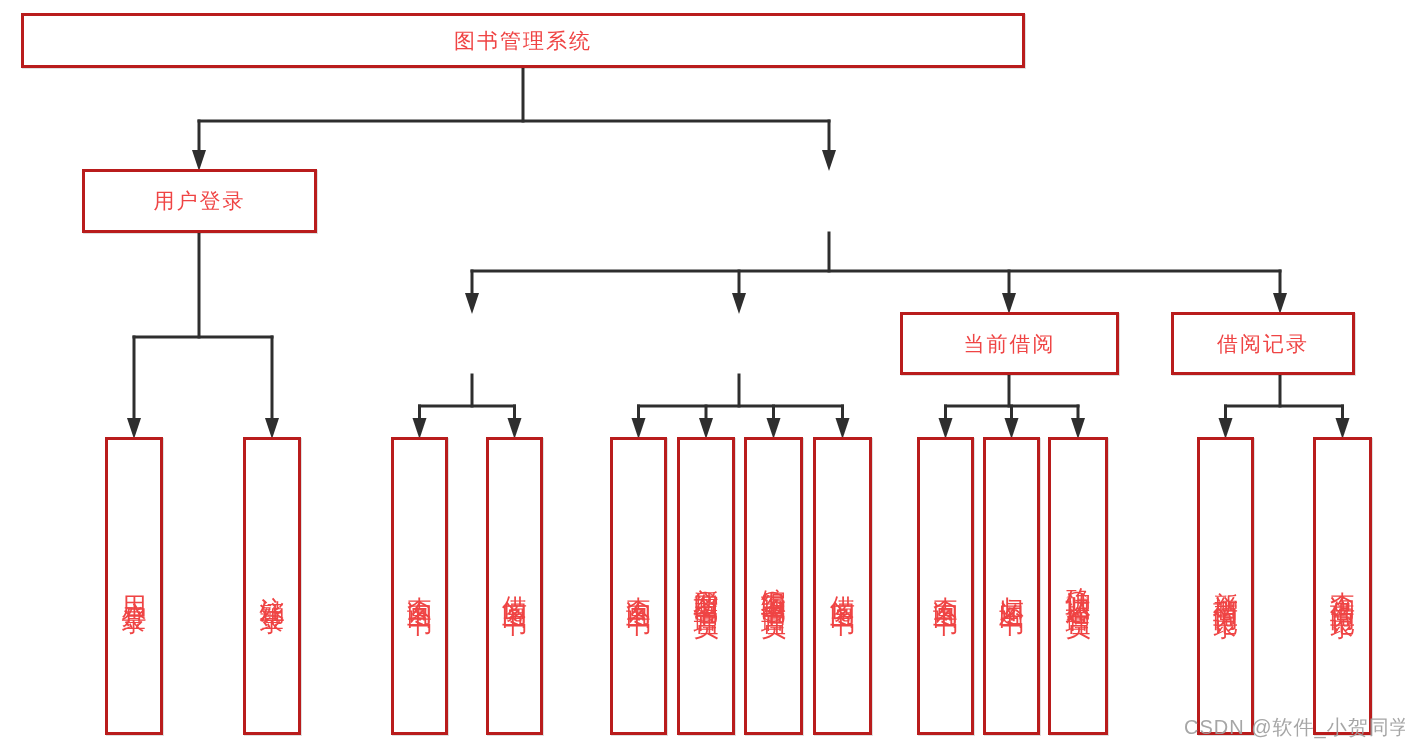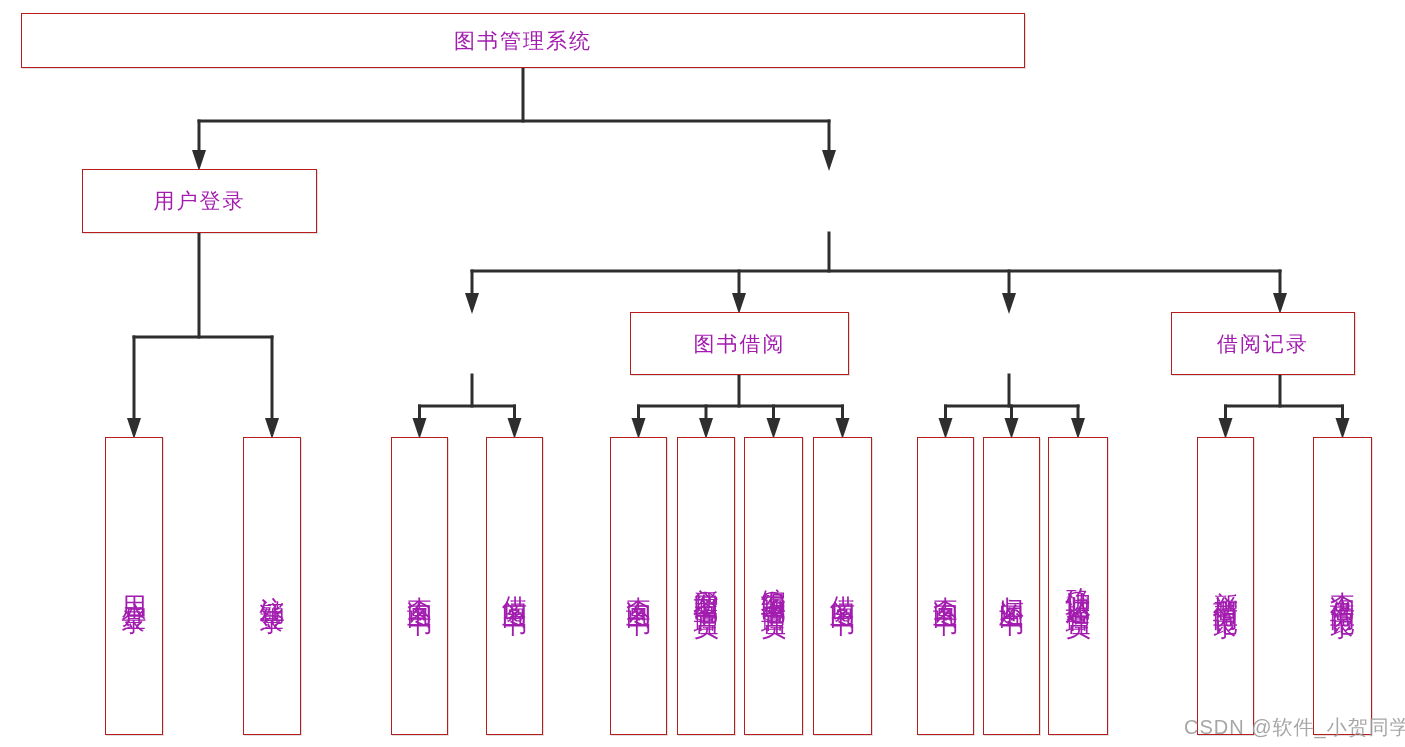--- a/index.html
+++ b/index.html
@@ -13,22 +13,22 @@
   }
   .connectors {
     position: absolute;
     left: 0; top: 0;
     z-index: 1;
   }
   .node {
     position: absolute;
     box-sizing: border-box;
     background: #ffffff;
-    border: 1px solid #b91c1c;
-    color: #a21caf;
+    border: 3px solid #b91c1c;
+    color: #ef4444;
     display: flex;
     align-items: center;
     justify-content: center;
     z-index: 2;
     box-shadow: 1px 1px 0 rgba(0,0,0,0.12);
   }
   .node.h {
     font-size: 21px;
     letter-spacing: 2px;
     white-space: nowrap;
@@ -120,21 +120,21 @@
       <polygon points="1071,418 1085,418 1078,439"></polygon>
       <polygon points="1218.5,418 1232.5,418 1225.5,439"></polygon>
       <polygon points="1335.5,418 1349.5,418 1342.5,439"></polygon>
     </g>
   </svg>
 
   <div class="node h" style="left:21px; top:13px; width:1004px; height:55px;">图书管理系统</div>
 
   <div class="node h" style="left:82px; top:169px; width:235px; height:64px;">用户登录</div>
 
-  <div class="node h" style="left:630px; top:312px; width:219px; height:63px;">图书借阅</div>
+  <div class="node h" style="left:900px; top:312px; width:219px; height:63px;">当前借阅</div>
   <div class="node h" style="left:1171px; top:312px; width:184px; height:63px;">借阅记录</div>
 
   <div class="node v" style="left:105px; top:437px; width:58px; height:298px;">用户登录</div>
   <div class="node v" style="left:243px; top:437px; width:58px; height:298px;">注销登录</div>
 
   <div class="node v" style="left:391px; top:437px; width:57px; height:298px;">查询图书</div>
   <div class="node v" style="left:486px; top:437px; width:57px; height:298px;">借阅图书</div>
 
   <div class="node v" style="left:610px; top:437px; width:57px; height:298px;">查询图书</div>
   <div class="node v long" style="left:677px; top:437px; width:58px; height:298px;">新增图书（管理员）</div>

